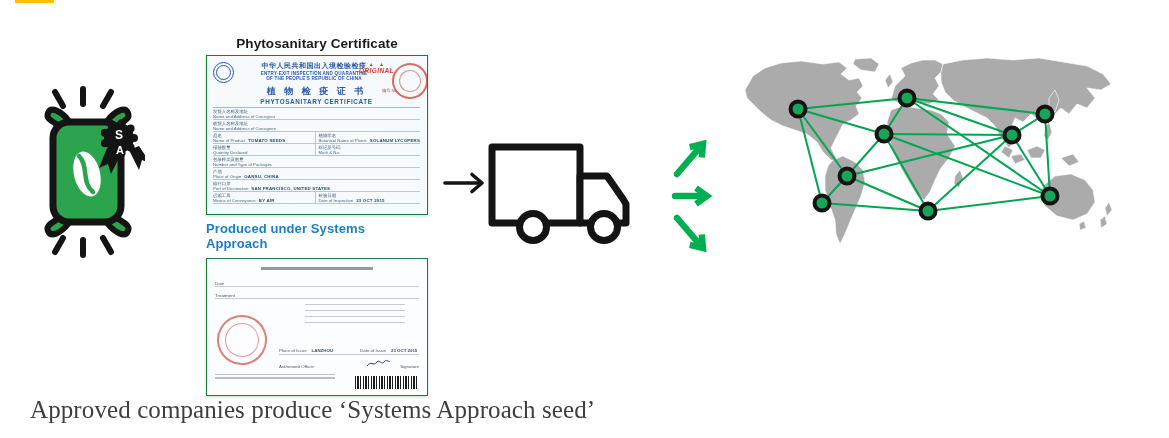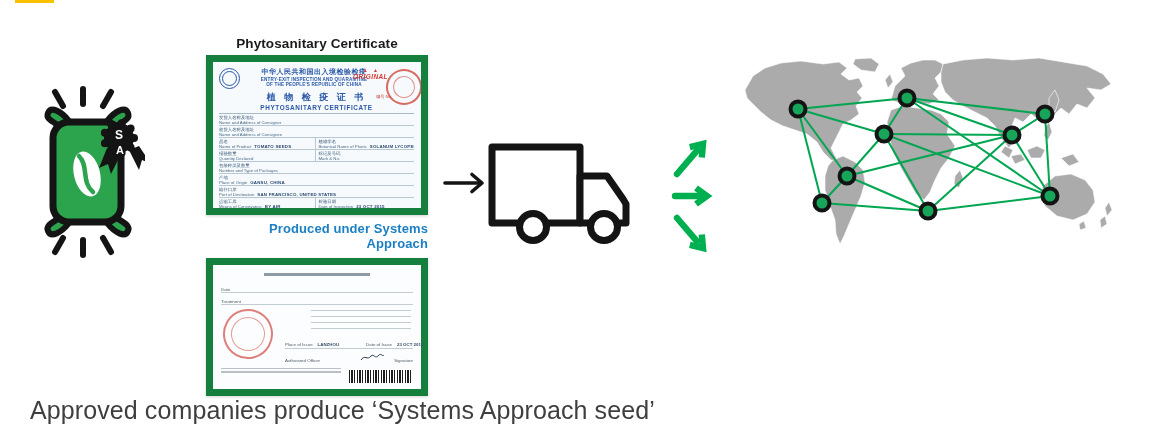--- a/index.html
+++ b/index.html
@@ -9,21 +9,21 @@
 
   
   .accent-dash { position:absolute; left:15px; top:0; width:39px; height:3px; background:#FFC000; }
 
   
   .seed-bag { position:absolute; left:33px; top:86px; width:112px; height:174px; }
 
   
   .cert-col { position:absolute; left:206px; top:28px; width:222px;margin-top:8px; }
   .cert-title { font-size:13.5px; font-weight:bold; color:#1a1a1a; text-align:center; margin-bottom:4px; letter-spacing:0.1px; }
-  .cert-card { position:relative; background:#f6fafc; border:7px solid #15803d; box-shadow:0 1px 3px rgba(0,0,0,.18); }
+  .cert-card { position:relative; background:#f6fafc; border:1px solid #15803d; box-shadow:0 1px 3px rgba(0,0,0,.18); }
   .cert1 { height:160px; padding:5px 7px 4px 6px; overflow:hidden; }
   .cert-header { position:relative; display:flex; align-items:flex-start; gap:4px; }
   .ciq-logo { flex:0 0 auto; width:21px; height:21px; border:1.6px solid #2a57a8; border-radius:50%; position:relative; margin-top:1px; }
   .ciq-logo::after { content:""; position:absolute; inset:2px; border:1px solid #2a57a8; border-radius:50%; }
   .cert-head-text { flex:1; text-align:center; padding-right:30px; }
   .cn-title { font-size:7px; font-weight:bold; color:#2a57a8; letter-spacing:0.5px; white-space:nowrap; }
   .en-line { font-size:4.6px; font-weight:bold; color:#2a57a8; letter-spacing:0.2px; white-space:nowrap; }
   .original-lbl { position:absolute; right:26px; top:6px; color:#d63a2f; font-size:6.5px; font-weight:bold; font-style:italic; letter-spacing:0.4px; }
   .original-marks { position:absolute; right:34px; top:0px; color:#d63a2f; font-size:5px; letter-spacing:2px; }
   .no-lbl { position:absolute; right:22px; top:27px; color:#c24a42; font-size:4.2px; white-space:nowrap; }
@@ -32,21 +32,21 @@
   .doc-title-cn { text-align:center; font-size:9px; font-weight:bold; color:#2a57a8; letter-spacing:3px; margin-top:2px; white-space:nowrap; }
   .doc-title-en { text-align:center; font-size:6.4px; font-weight:bold; color:#2a57a8; letter-spacing:0.6px; margin-bottom:2px; white-space:nowrap; }
   .cert-fields { border-top:1px solid #a9bac7; }
   .cert-row { display:flex; border-bottom:1px solid #b9c7d2; min-height:12px; }
   .cert-cell { flex:1; padding:0.5px 2px 0 0; overflow:hidden; }
   .cert-cell + .cert-cell { border-left:1px solid #b9c7d2; padding-left:3px; }
   .cn-lab { font-size:4.4px; color:#3e5d7d; line-height:1.15; white-space:nowrap; }
   .en-row { display:flex; gap:3px; align-items:baseline; }
   .en-lab { font-size:4.3px; color:#4a6a8a; white-space:nowrap; line-height:1.2; }
   .fld-val { font-size:4.4px; font-weight:bold; color:#2b4a72; white-space:nowrap; line-height:1.2; letter-spacing:0.2px; }
-  .produced { text-align:right; color:#1B7FC4; font-weight:bold; font-size:13px; margin:6px 0 7px 0; letter-spacing:0.1px; }
+  .produced { text-align:left; color:#1B7FC4; font-weight:bold; font-size:13px; margin:6px 0 7px 0; letter-spacing:0.1px; }
 
   
   .cert2 { height:138px; padding:8px 8px 6px 8px; background:#fcfdfe; }
   .c2-head-bar { height:3px; background:#8f9aa3; width:55%; margin:0 auto 5px auto; }
   .c2-row { display:flex; align-items:flex-end; gap:6px; border-bottom:0.8px solid #c3ccd3; height:12px; }
   .c2lab { font-size:4.4px; color:#4d5862; white-space:nowrap; }
   .c2val { font-size:4.4px; font-weight:bold; color:#3a4f66; white-space:nowrap; }
   .c2-line { flex:1; }
   .c2-mid { margin:5px 0 0 90px; width:100px; }
   .c2-mid .mline { height:0; border-bottom:0.8px solid #c3ccd3; margin-bottom:5px; }
@@ -62,21 +62,21 @@
 
   
   .flow-arrow { position:absolute; left:443px; top:170px; }
   .truck { position:absolute; left:486px; top:141px; }
   .spread-arrows { position:absolute; left:669px; top:130px; }
 
   
   .world-map { position:absolute; left:743px; top:58px; }
 
   
-  .caption { position:absolute; left:30px; top:396px; font-size:25px; color:#3F3F3F; letter-spacing:0.1px; }
+  .caption { position:absolute; left:30px; top:396px; font-size:25px; color:#3F3F3F; letter-spacing:0.1px;font-family:Liberation Serif, serif; }
 </style>
 </head>
 <body>
 
 <div id="stage">
 
   <div class="accent-dash"></div>
 
   <svg class="seed-bag" viewBox="0 0 112 174" width="112" height="174">
     <g stroke="#141414" stroke-width="6" stroke-linecap="round">

